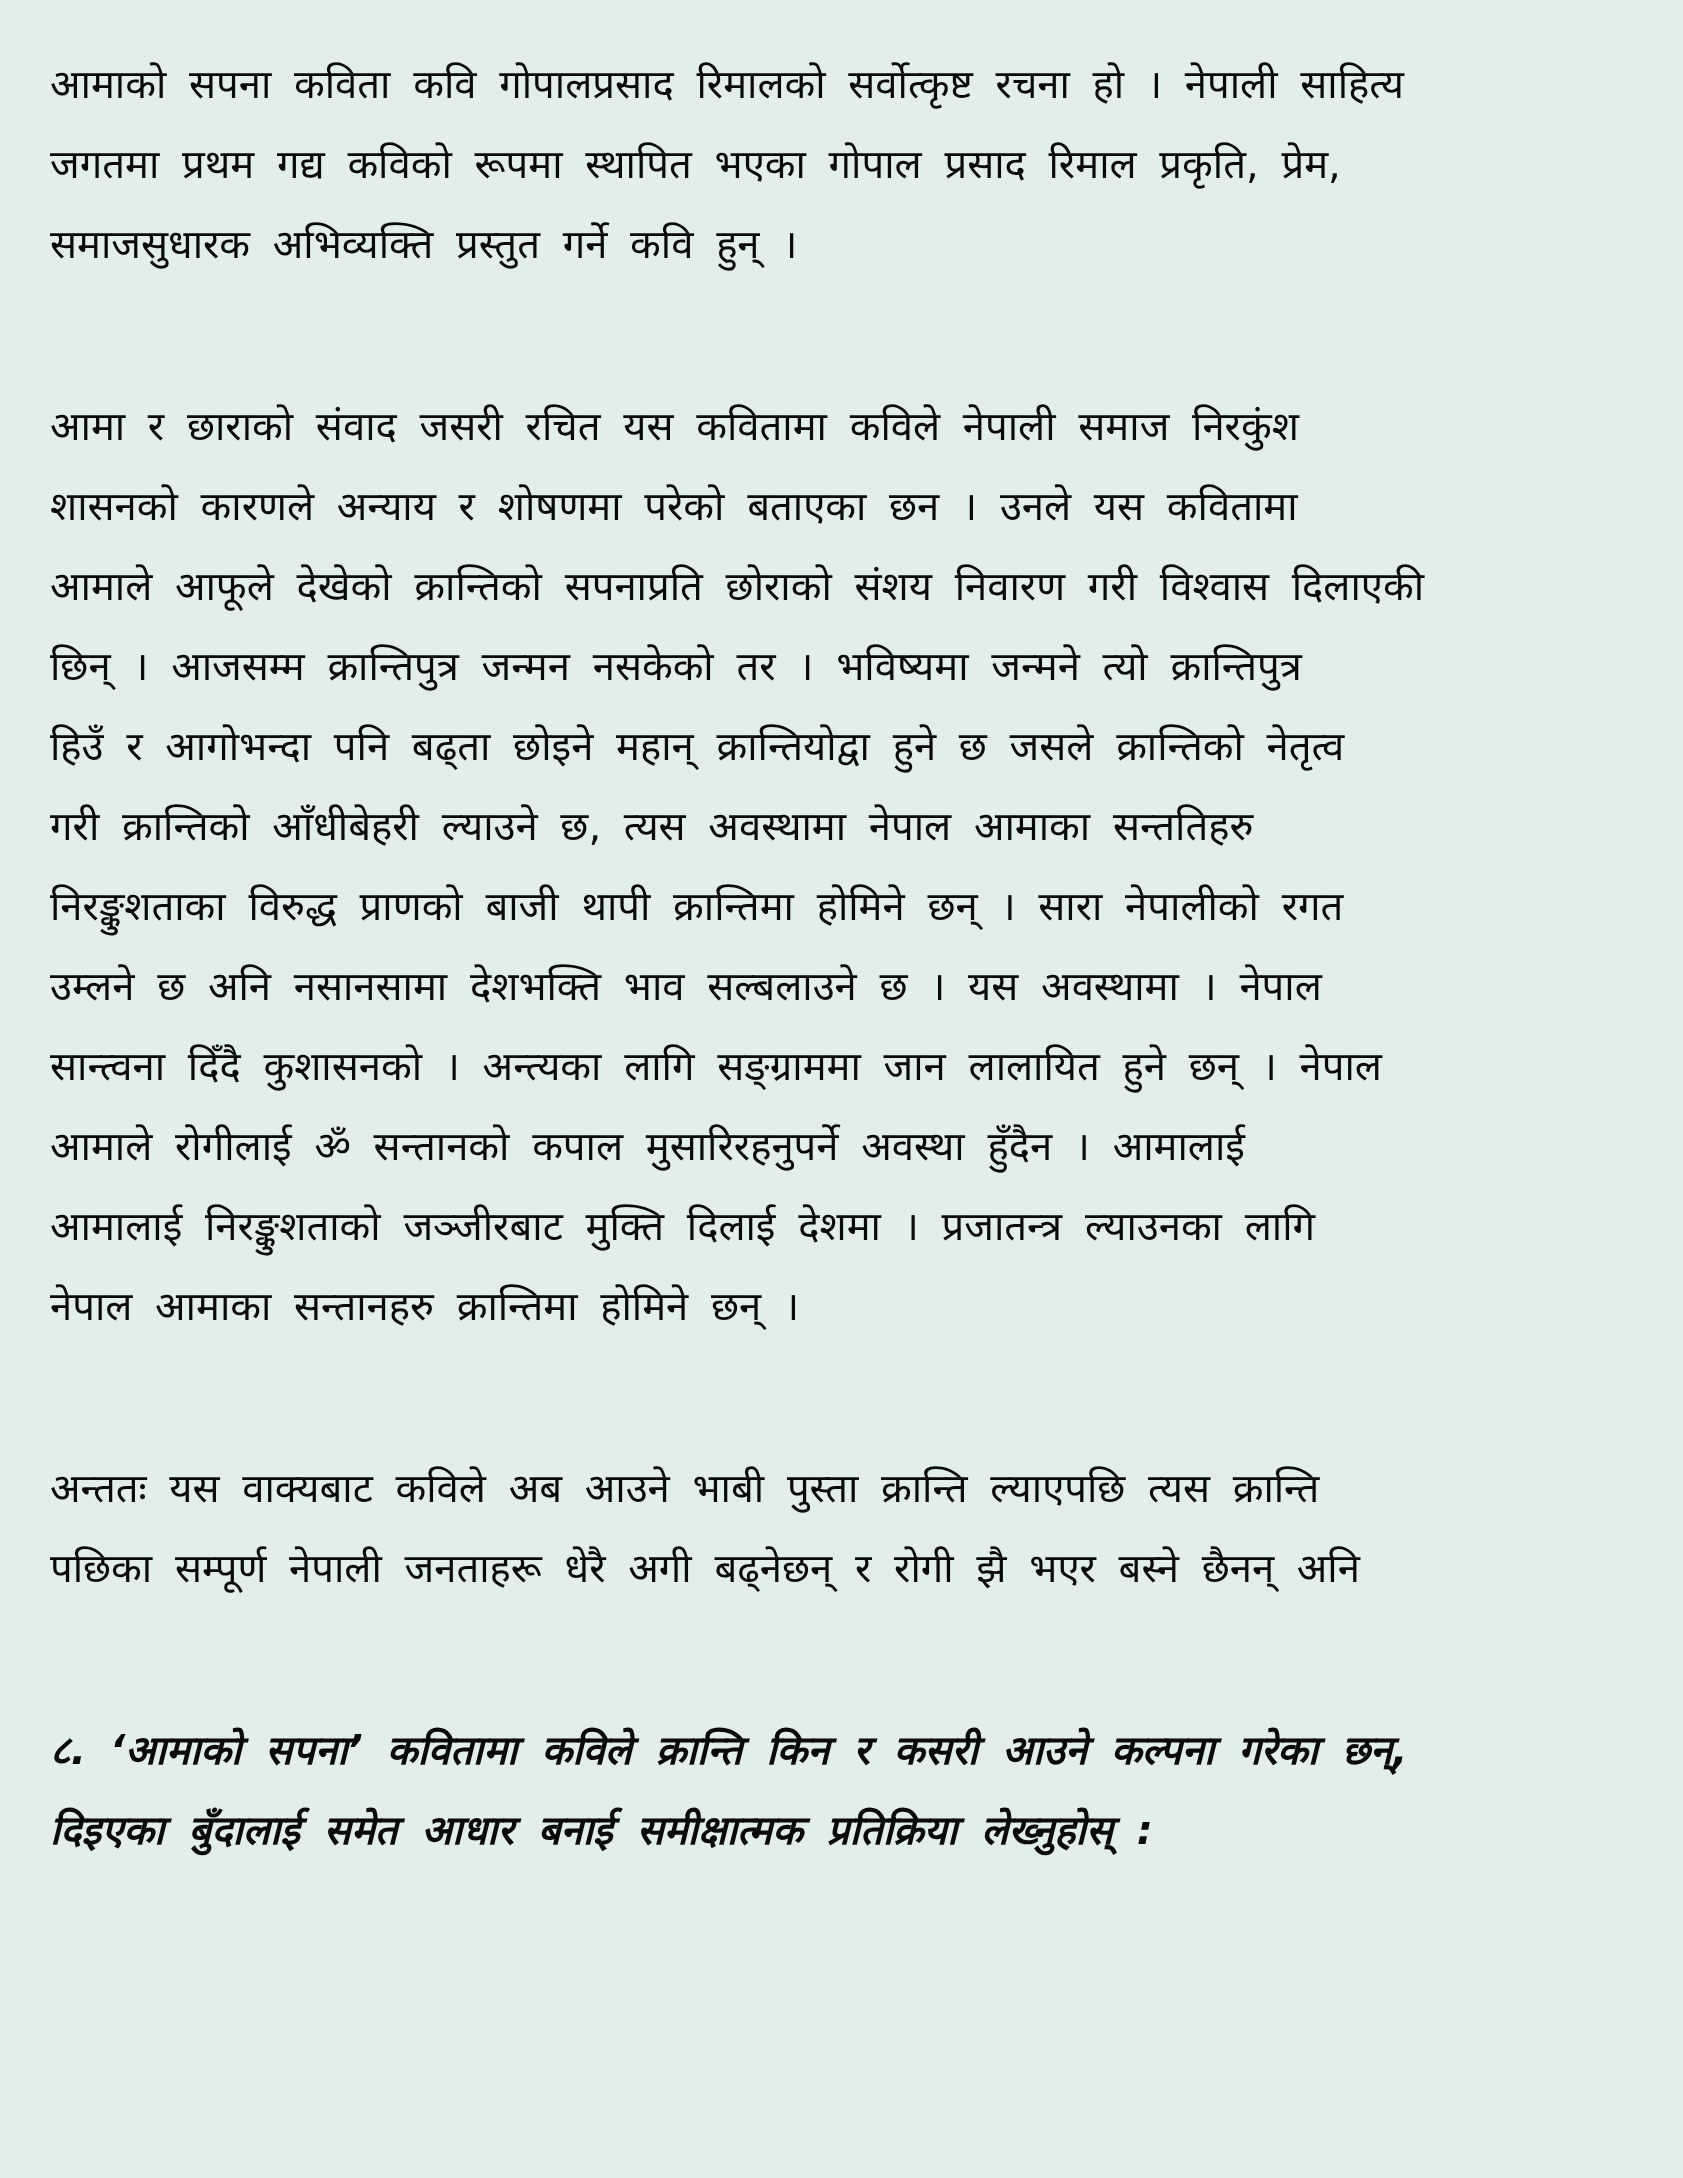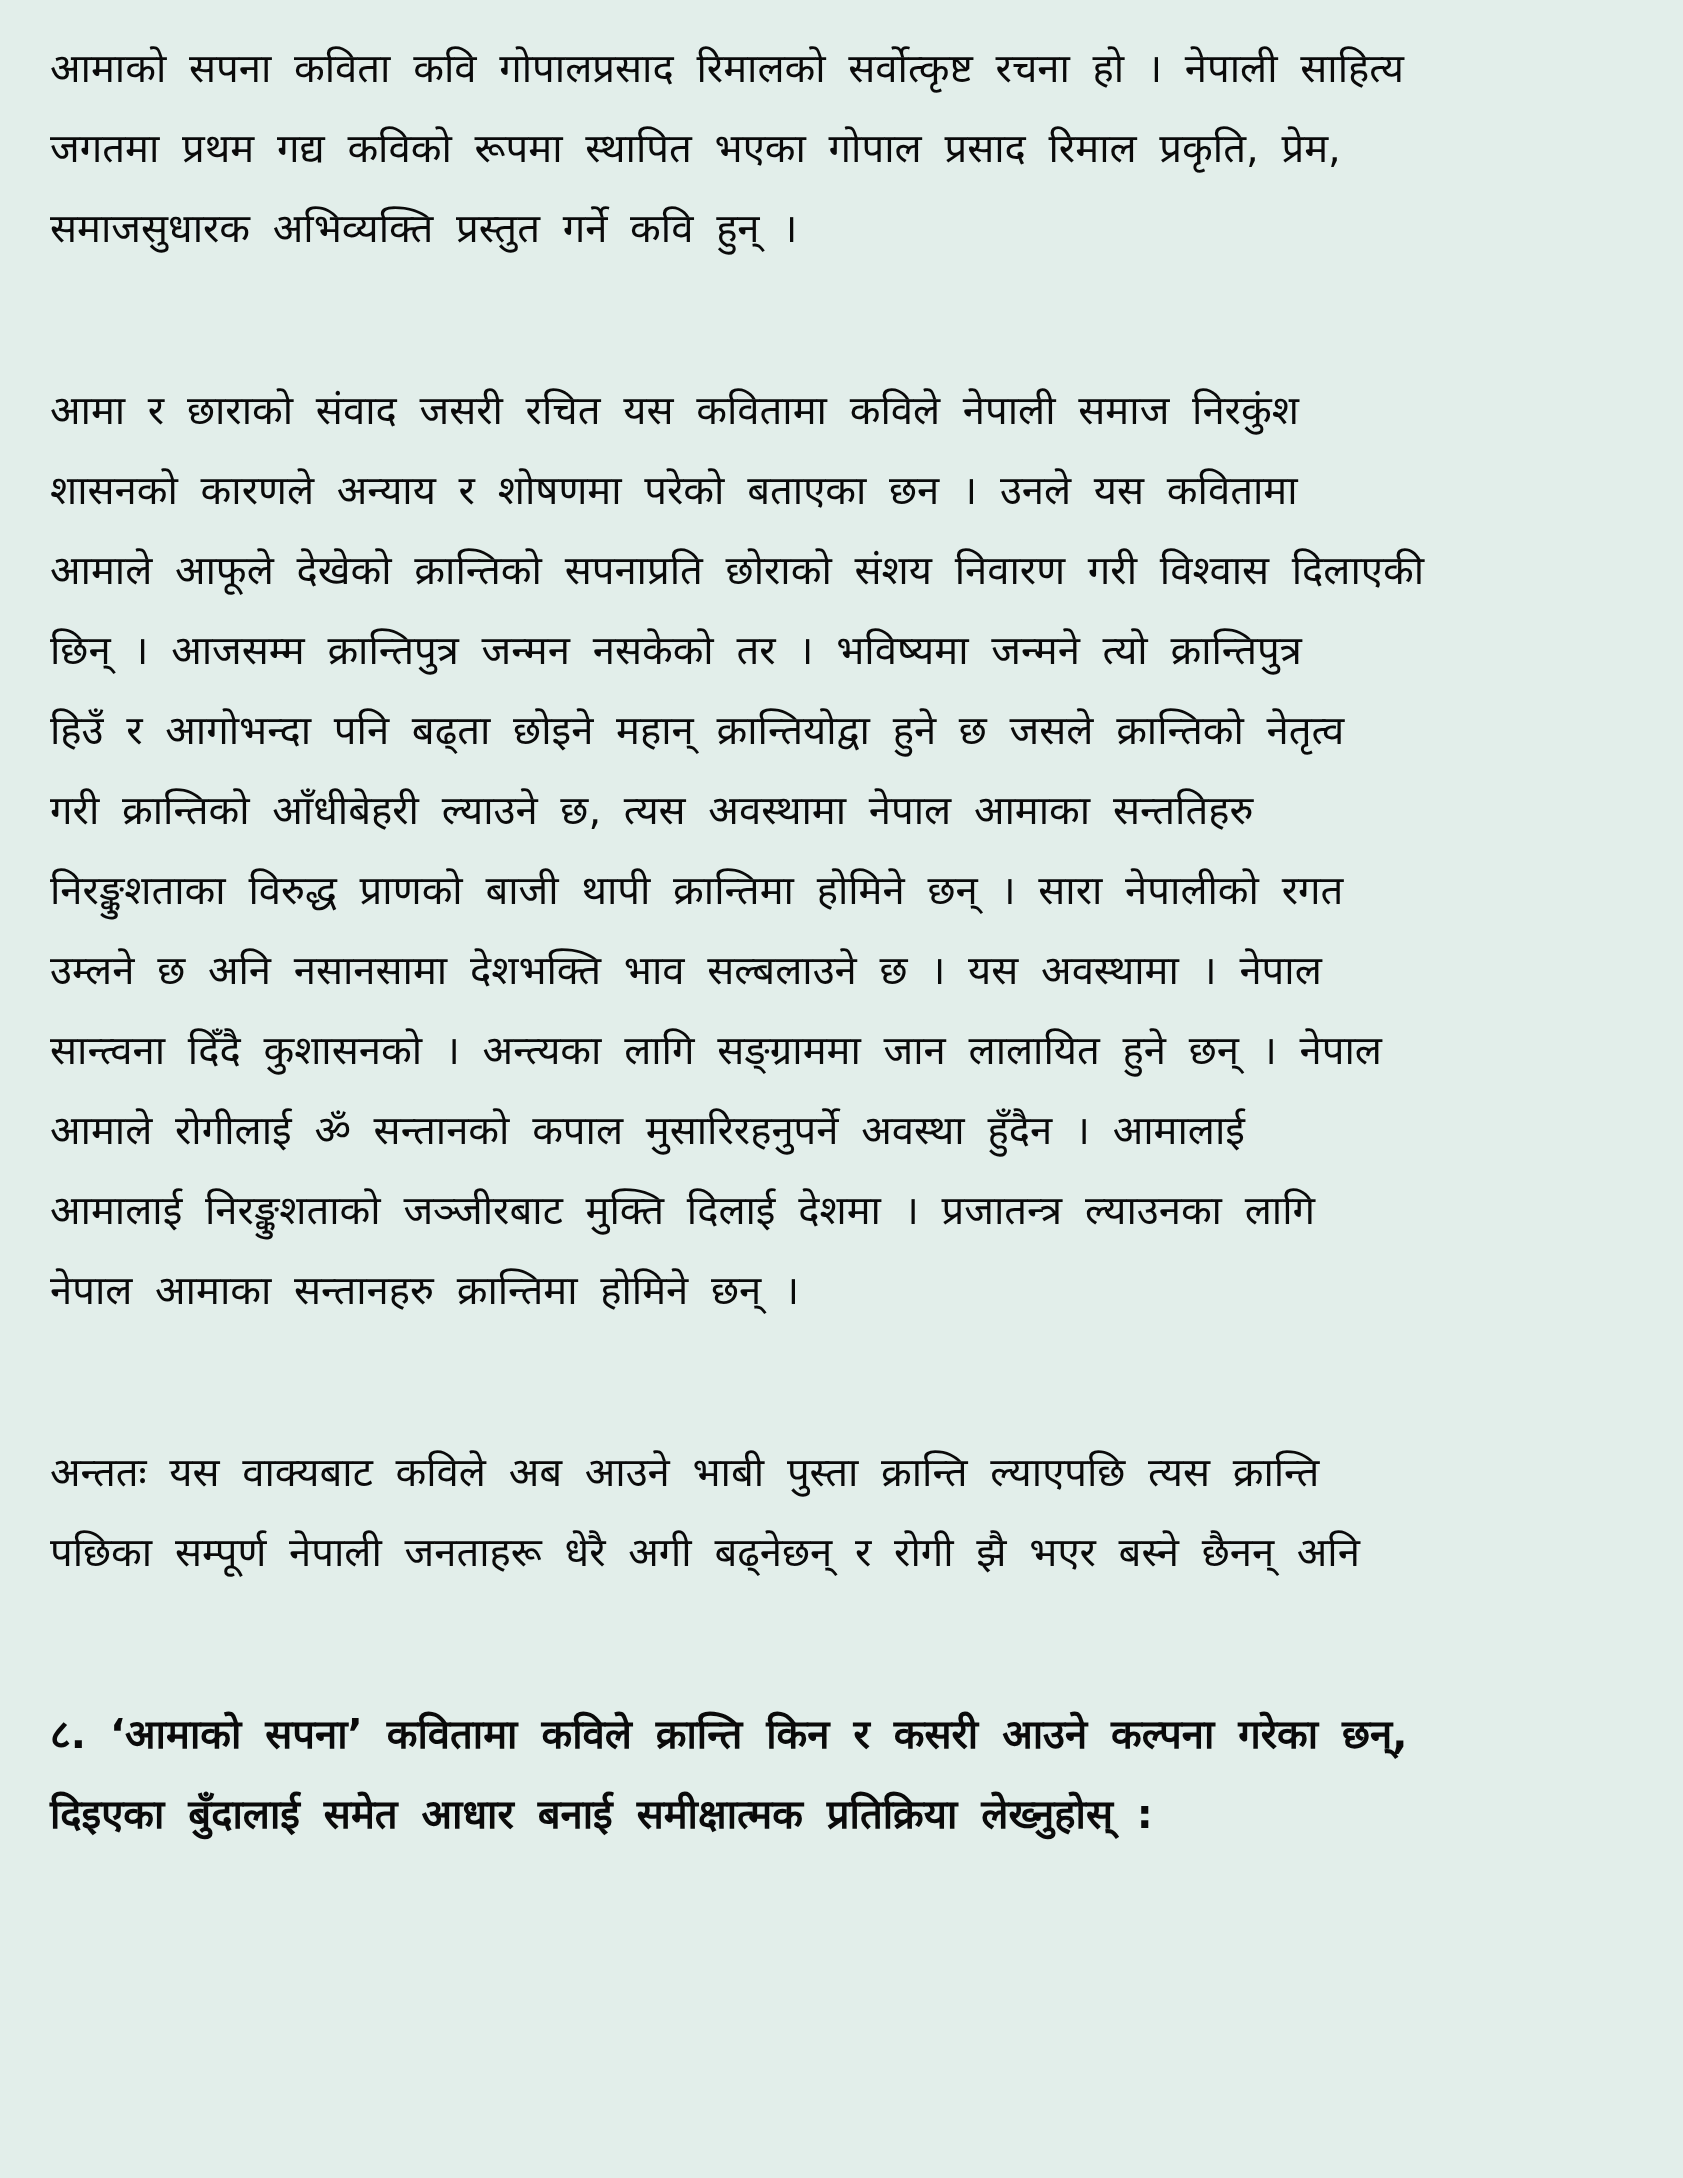--- a/index.html
+++ b/index.html
@@ -11,21 +11,21 @@
       width: 1683px;
       height: 2178px;
       overflow: hidden;
       position: relative;
       font-family: "DejaVu Sans", "Liberation Sans", sans-serif;
       color: #0a0a0a;
     }
     .page {
       position: absolute;
       left: 50px;
-      top: 28px;
+      top: 44px;
       width: 1604px;
     }
     .line {
       font-size: 40px;
       line-height: 80px;
       height: 80px;
       white-space: nowrap;
       word-spacing: 10px;
       letter-spacing: 0px;
     }
@@ -33,20 +33,21 @@
       margin: 0;
     }
     .para + .para {
       margin-top: 102px;
     }
     .question {
       margin-top: 102px;
     }
     .question .line {
       font-weight: bold;
+      font-style: italic;
     }
   </style>
 </head>
 <body>
 
 <div class="page">
 
   <div class="para">
     <div class="line">आमाको सपना कविता कवि गोपालप्रसाद रिमालको सर्वोत्कृष्ट रचना हो । नेपाली साहित्य</div>
     <div class="line">जगतमा प्रथम गद्य कविको रूपमा स्थापित भएका गोपाल प्रसाद रिमाल प्रकृति, प्रेम,</div>

